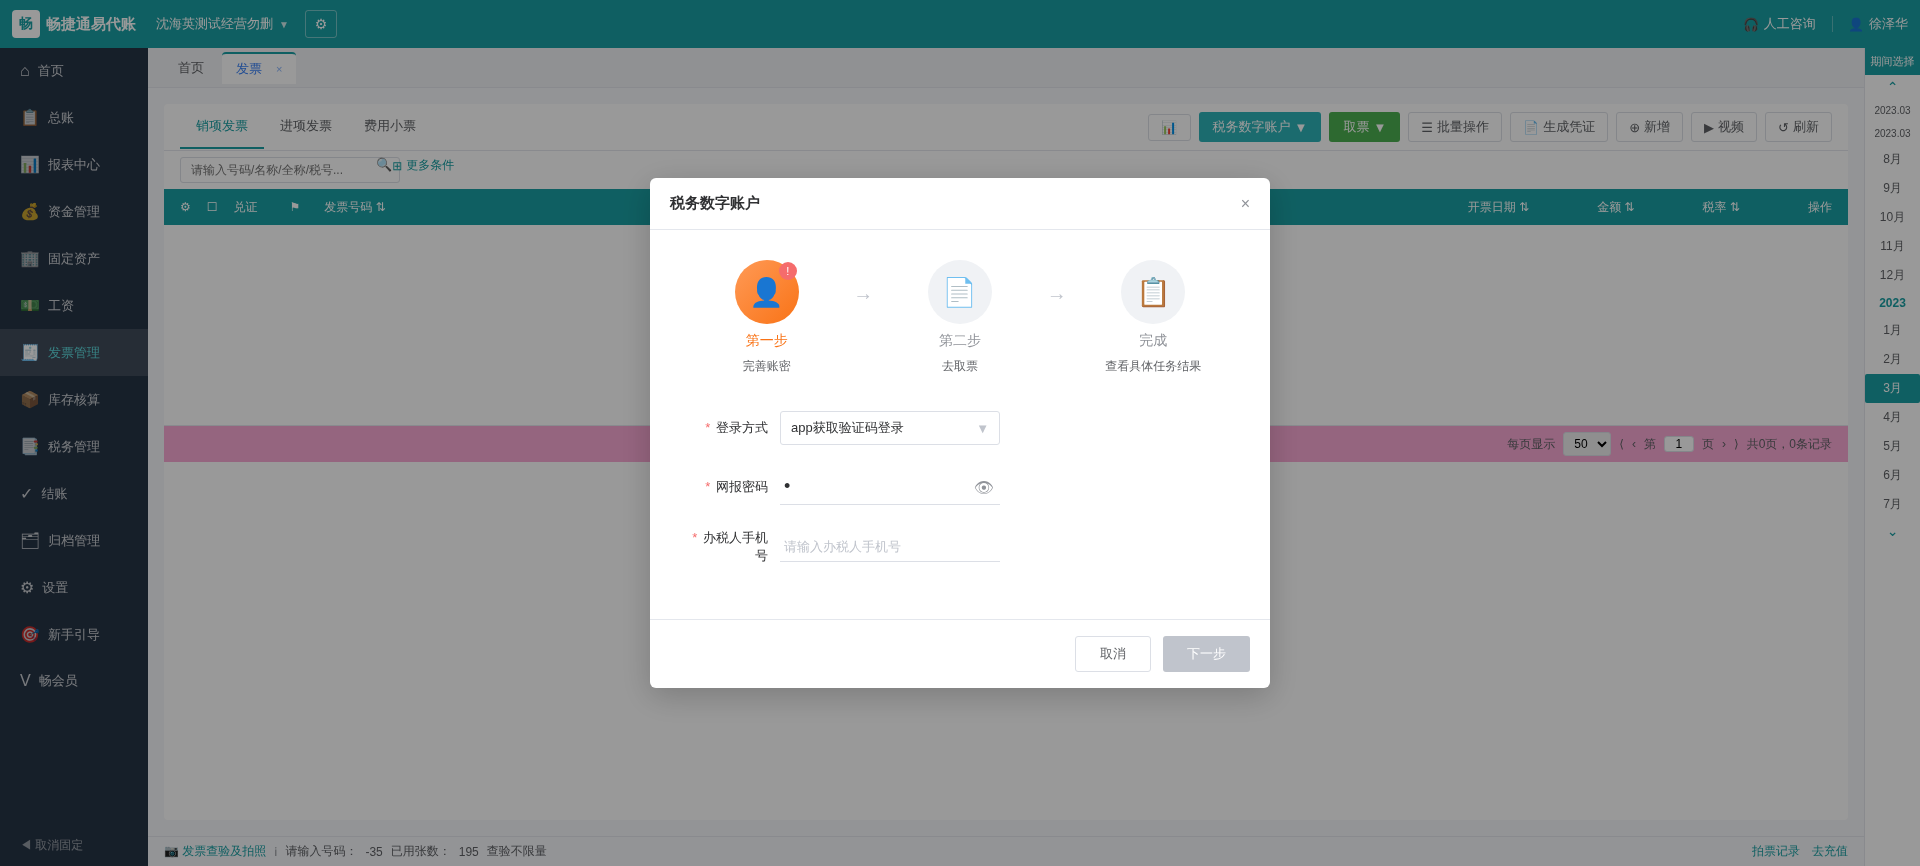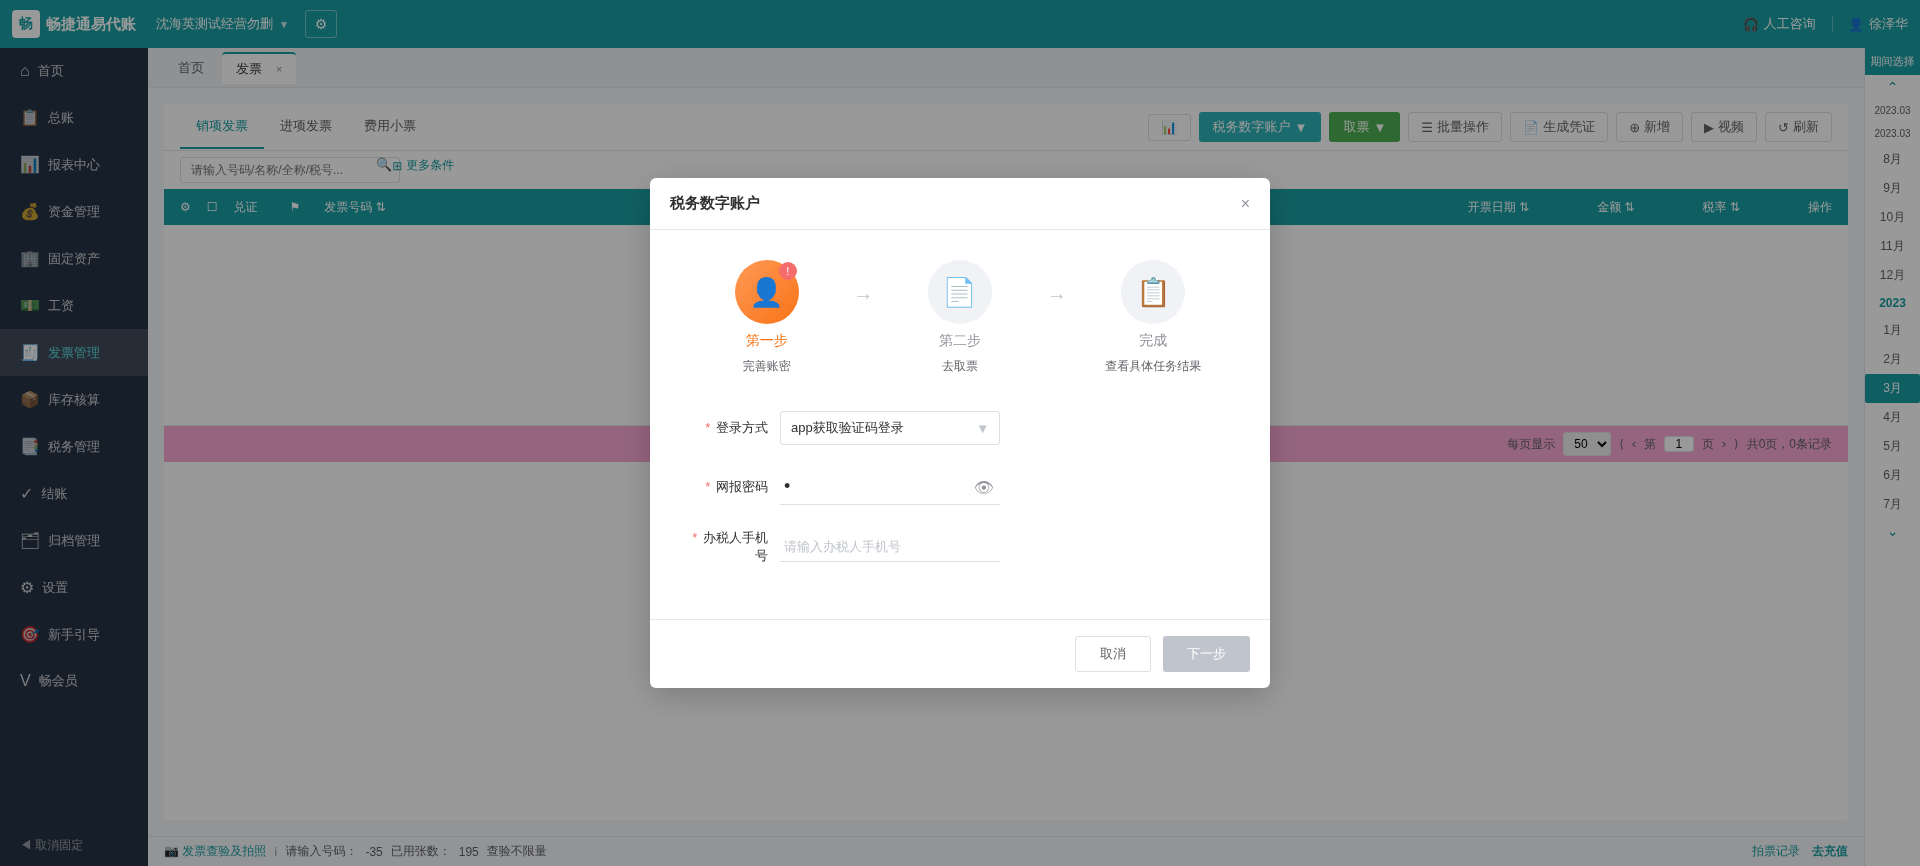--- a/index.html
+++ b/index.html
@@ -150,21 +150,21 @@
       display: flex;
       align-items: center;
       gap: 6px;
       border-radius: 4px 4px 0 0;
       cursor: pointer;
       font-size: 13px;
       color: #606266;
     }
     .tab-item.active {
       background: white;
-      color: #404040;
+      color: #3b82f6;
       border-top: 2px solid #1a9fa3;
       gap: 14px;
     }
     .tab-item .close-icon { font-size: 11px; opacity: 0.6; }
 
     
     .content-area {
       flex: 1;
       padding: 16px;
       overflow: auto;
@@ -749,21 +749,21 @@
         </span>
         <span style="color:#909399;cursor:pointer;">ℹ</span>
         <span>请输入号码：</span>
         <span>-35</span>
         <span>已用张数：</span>
         <span>195</span>
         <span>查验不限量</span>
       </div>
       <div style="display:flex;gap:12px;">
         <span style="color:#1a9fa3;cursor:pointer;">拍票记录</span>
-        <span style="color:#1a9fa3;cursor:pointer;font-weight:bold;">去充值</span>
+        <span style="color:#1a9fa3;cursor:pointer;">去充值</span>
       </div>
     </div>
 
   </div>
 
   <div class="right-panel">
     <div style="background:#1a9fa3;color:white;padding:6px 4px;font-size:11px;text-align:center;width:100%;cursor:pointer;">
       <span>期间选择</span>
     </div>
     <div class="month-nav">⌃</div>

